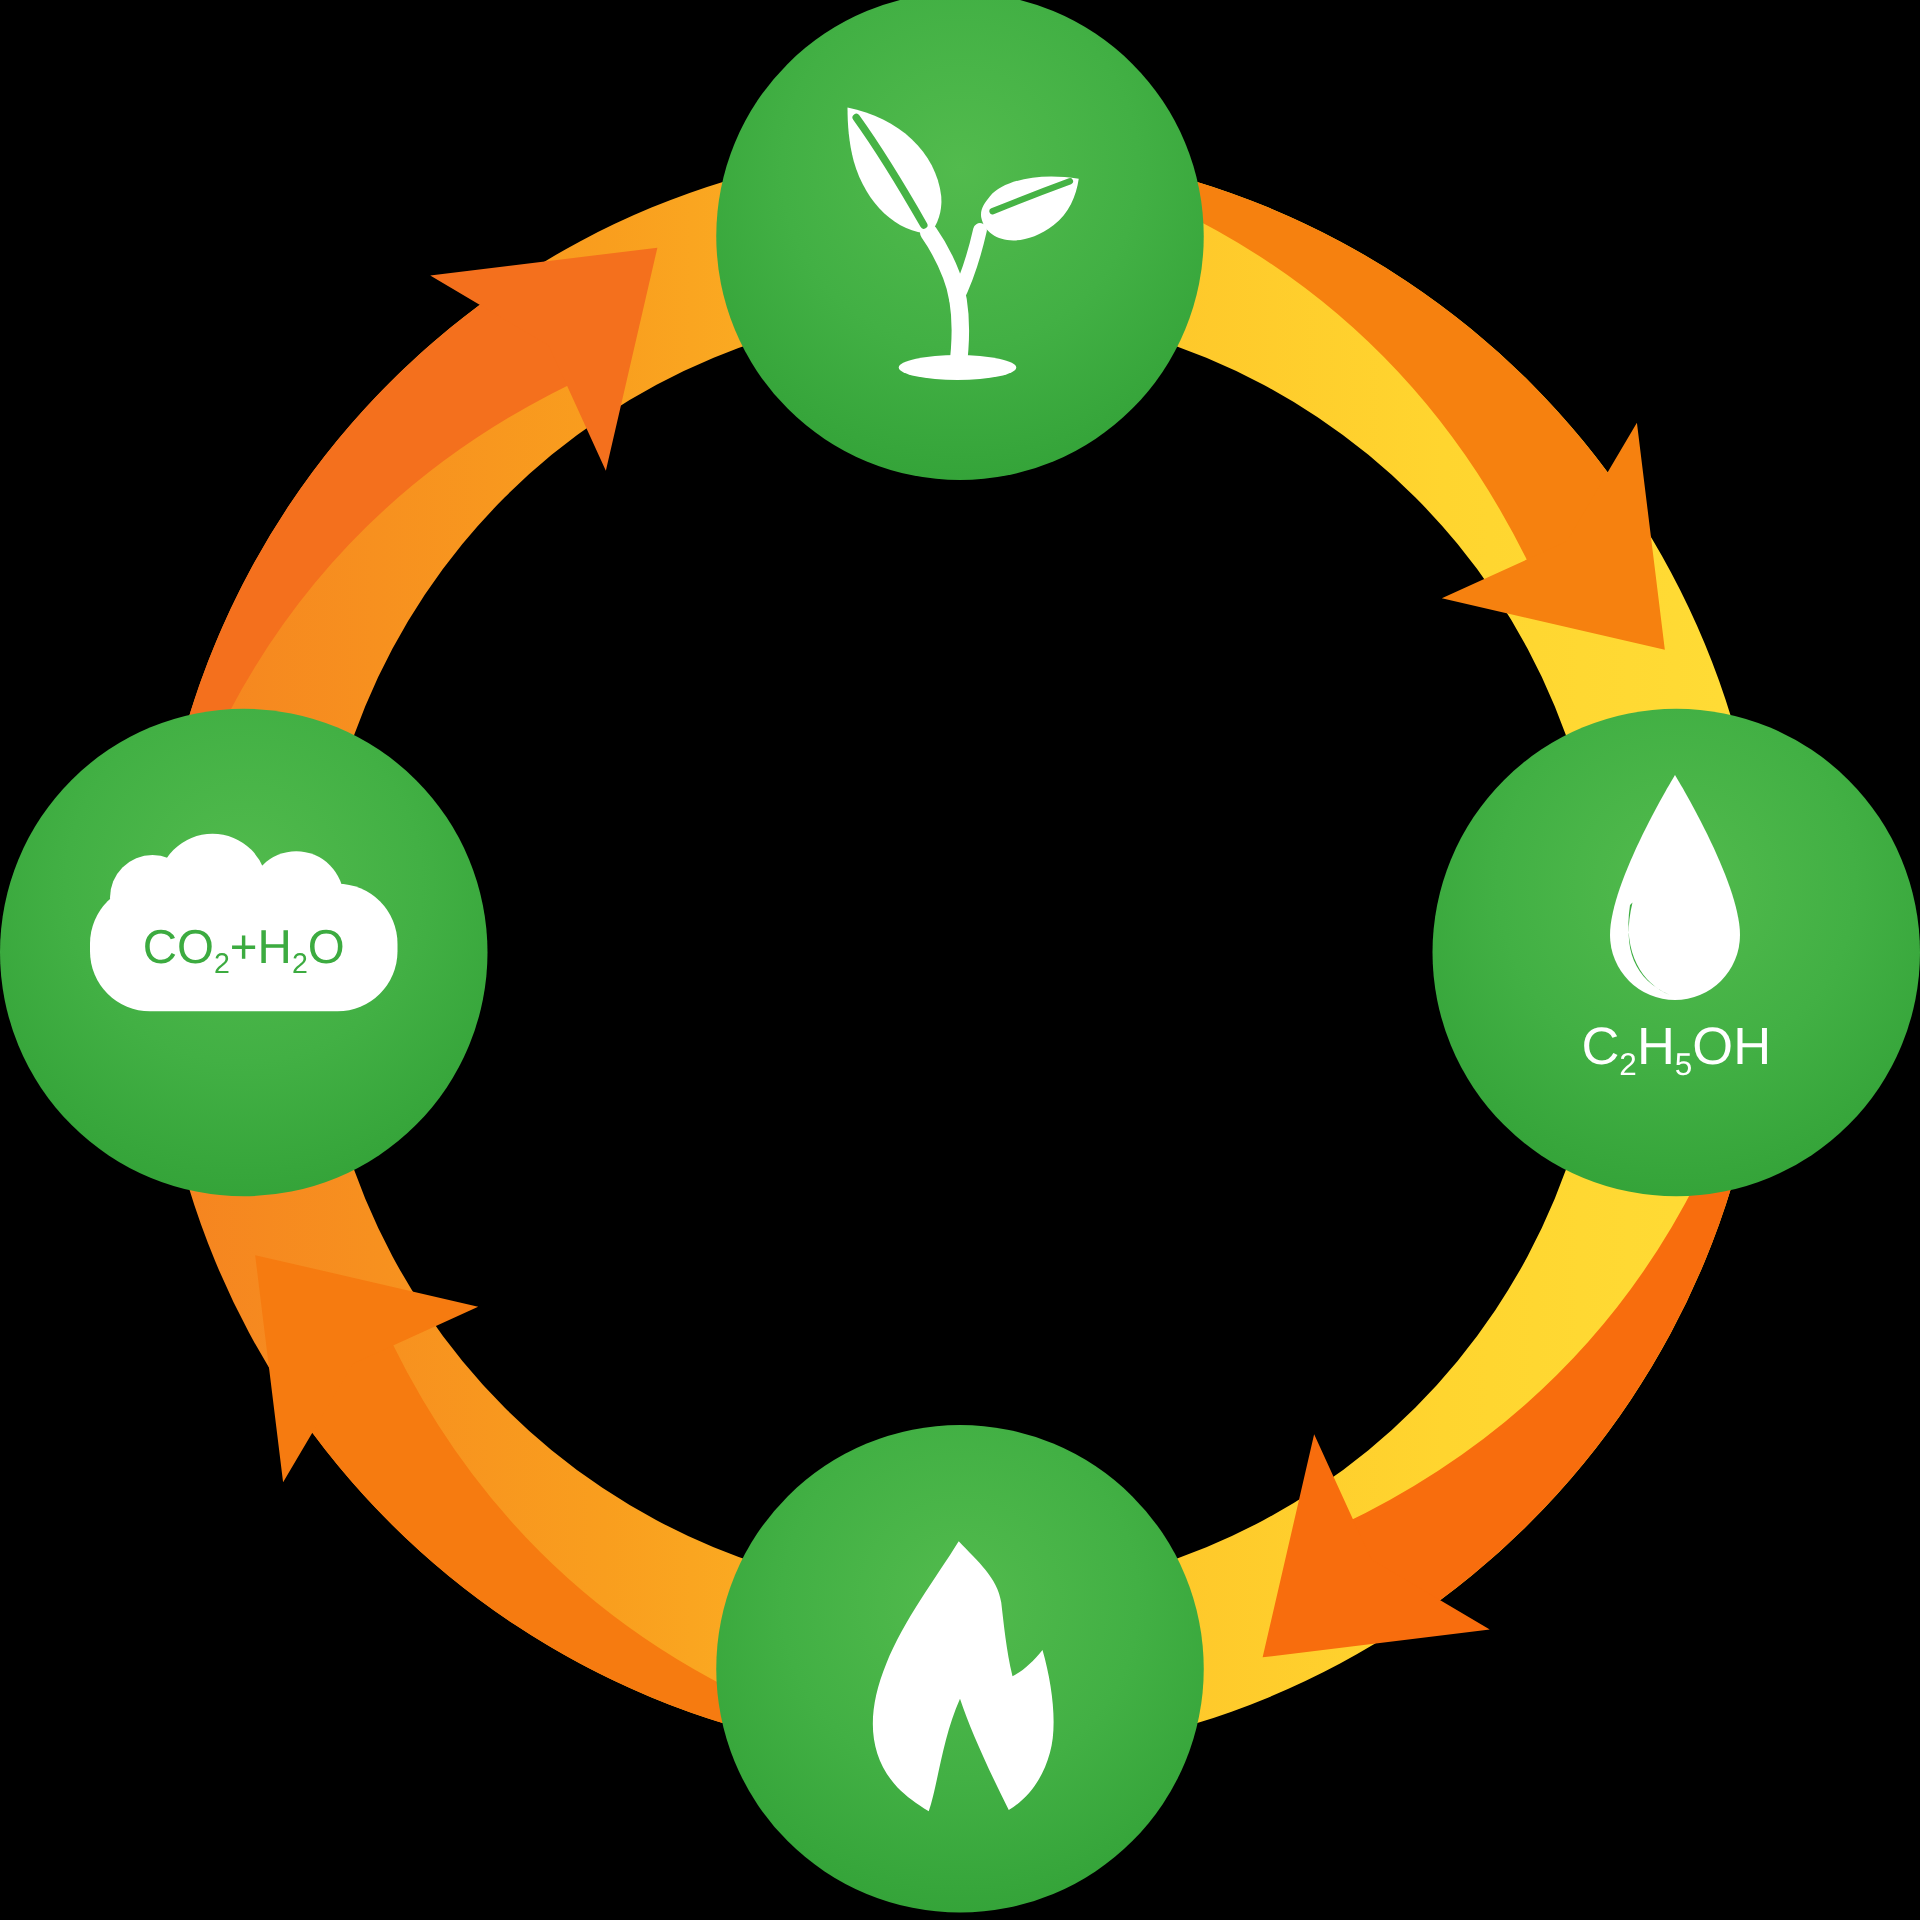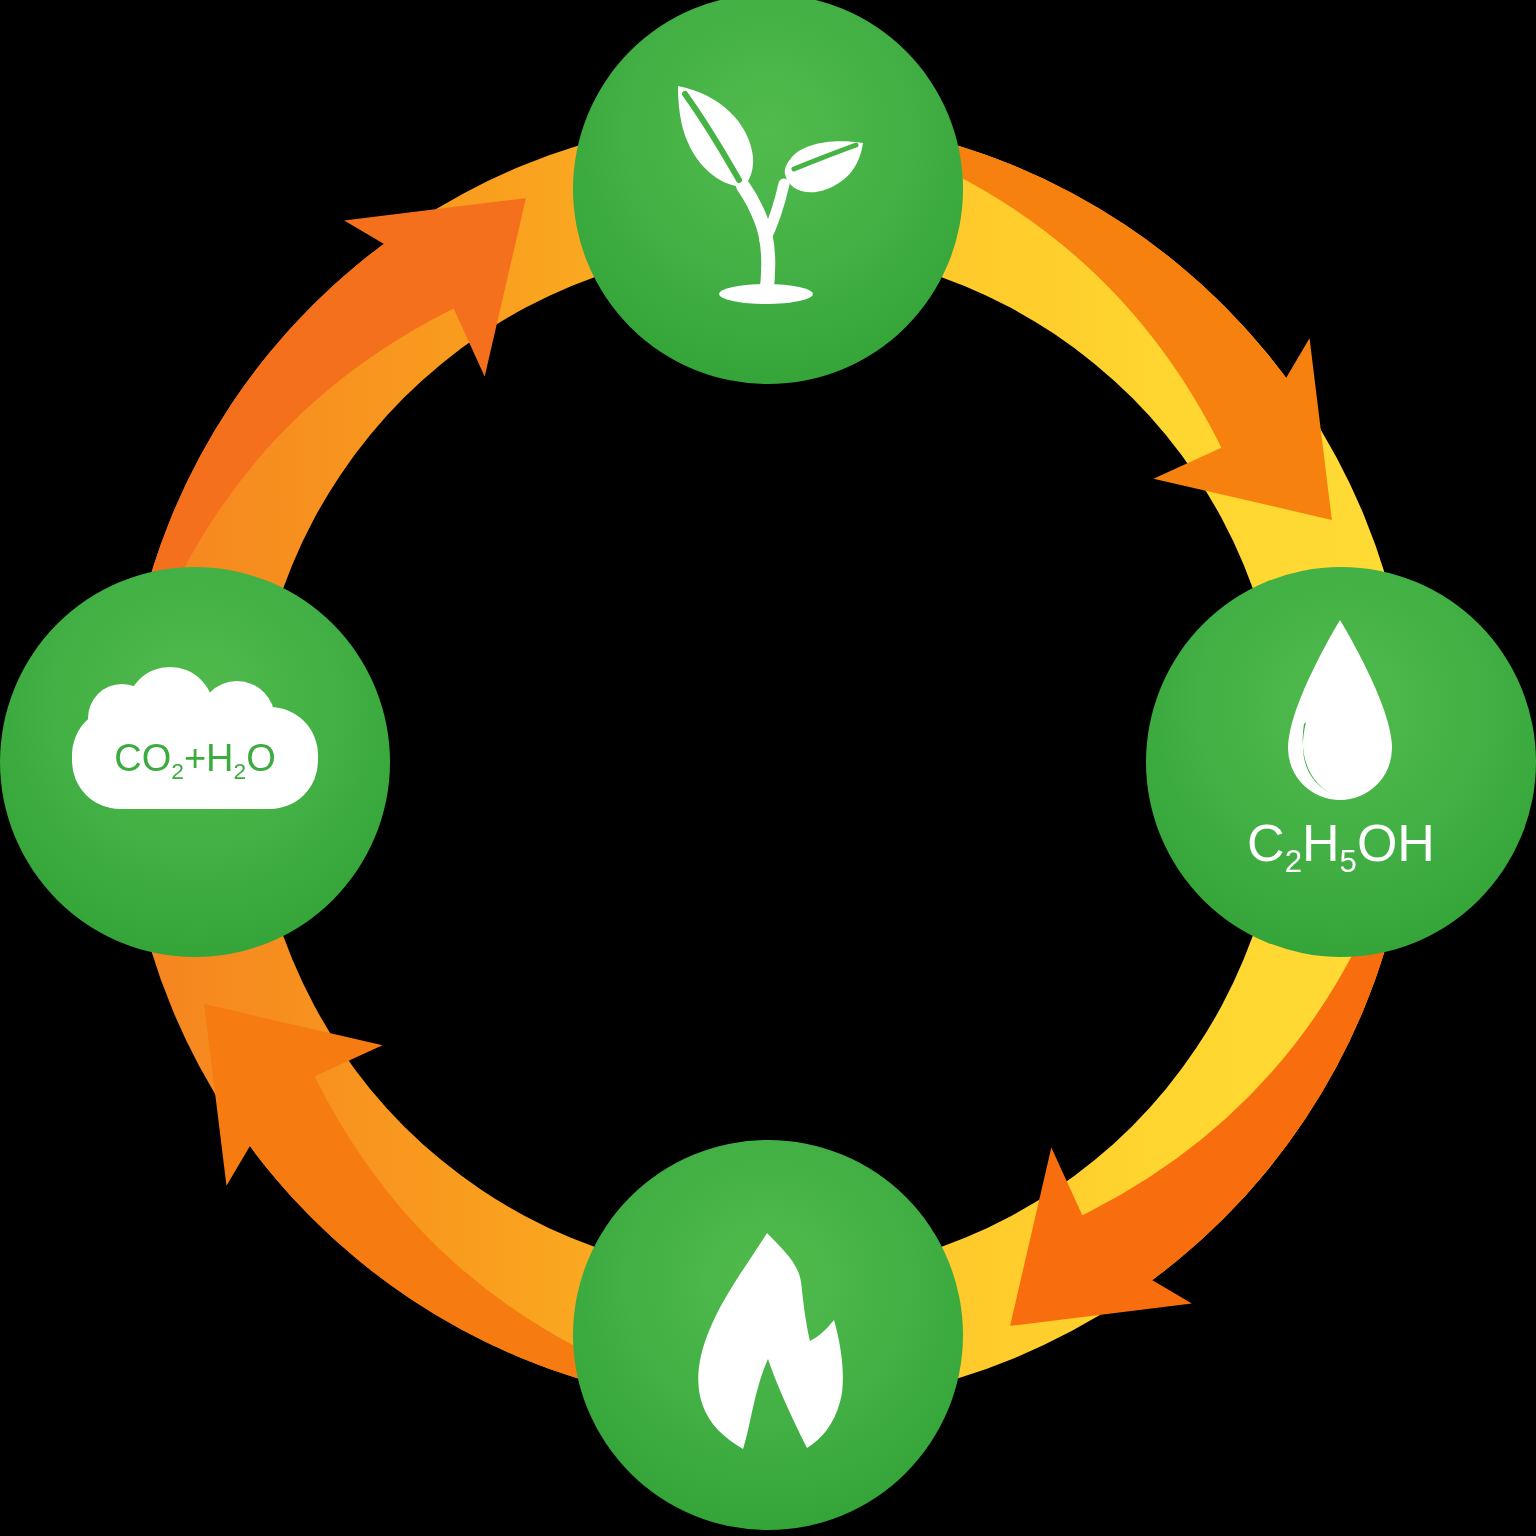--- a/index.html
+++ b/index.html
@@ -16,21 +16,21 @@
   .node-top{left:573px;top:-6px;}
   .node-right{left:1146px;top:567px;}
   .node-bottom{left:573px;top:1140px;}
   .node-left{left:0px;top:567px;}
   .icon{position:absolute;left:0;top:0;width:390px;height:390px;}
   .formula{
     position:absolute;left:0;right:0;text-align:center;
     font-weight:normal;letter-spacing:0;white-space:nowrap;
   }
   .formula .sub{font-size:0.6em;position:relative;top:0.35em;}
-  .formula-ethanol{top:246px;font-size:52px;color:var(--eth-text,#fff);}
+  .formula-ethanol{top:246px;font-size:42px;color:var(--eth-text,#fff);}
   .formula-emissions{top:170px;font-size:38px;color:var(--cloud-text,#3CAB40);}
 </style>
 </head>
 <body>
 
 <div class="stage" style="--bg: #000000; --g0: #52BB4D; --g1: #42B044; --g2: #2C9C32; --eth-text: #FFFFFF; --cloud-text: #3CAB40;">
 
   <svg id="ring-svg" viewBox="0 0 1536 1536">
       <defs>
         <linearGradient id="bandGrad" gradientUnits="userSpaceOnUse" x1="123" y1="762" x2="1413" y2="762">

